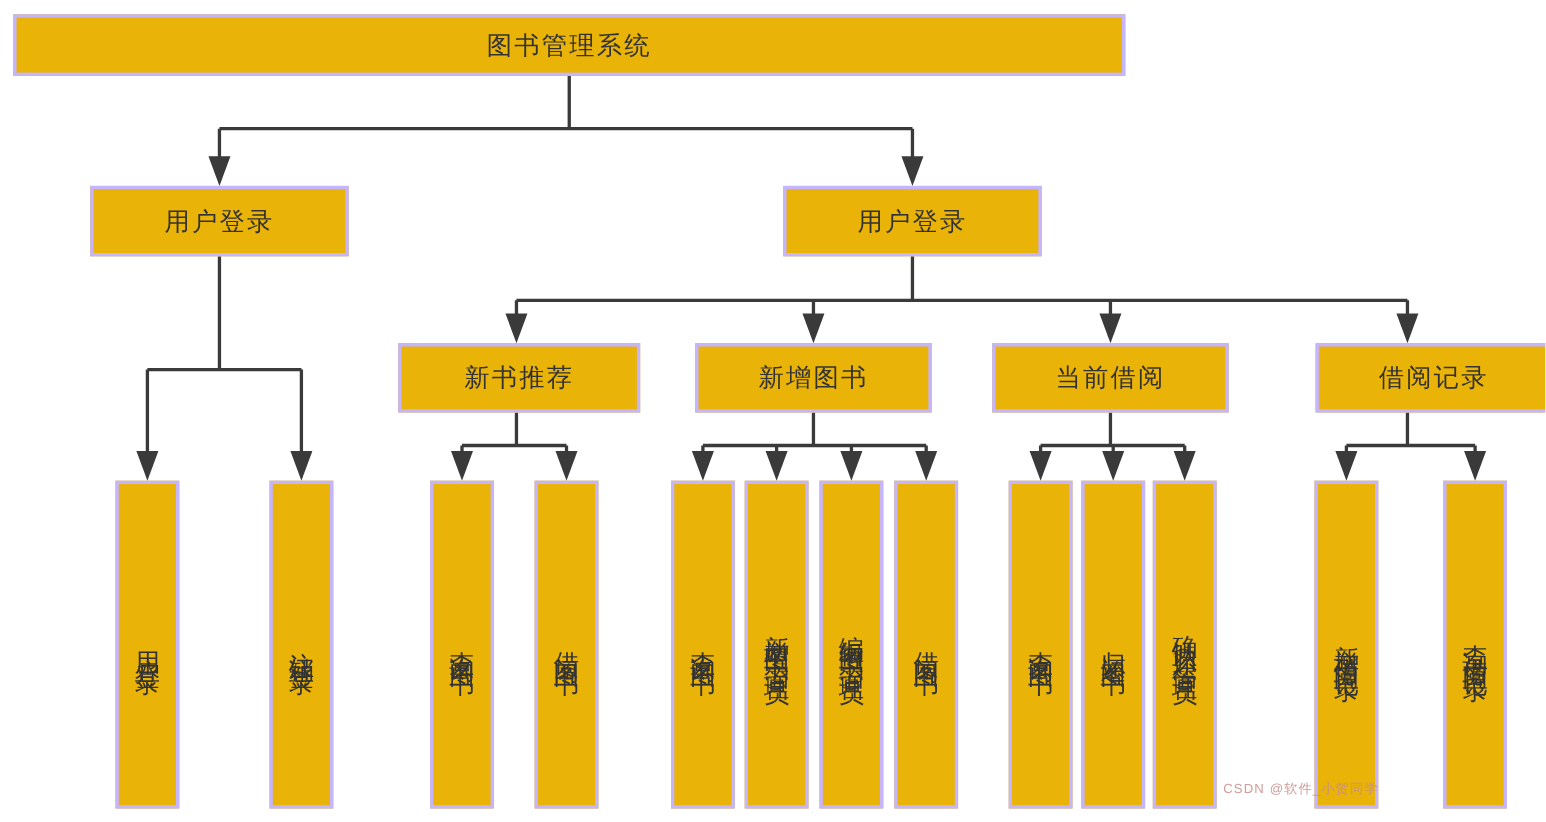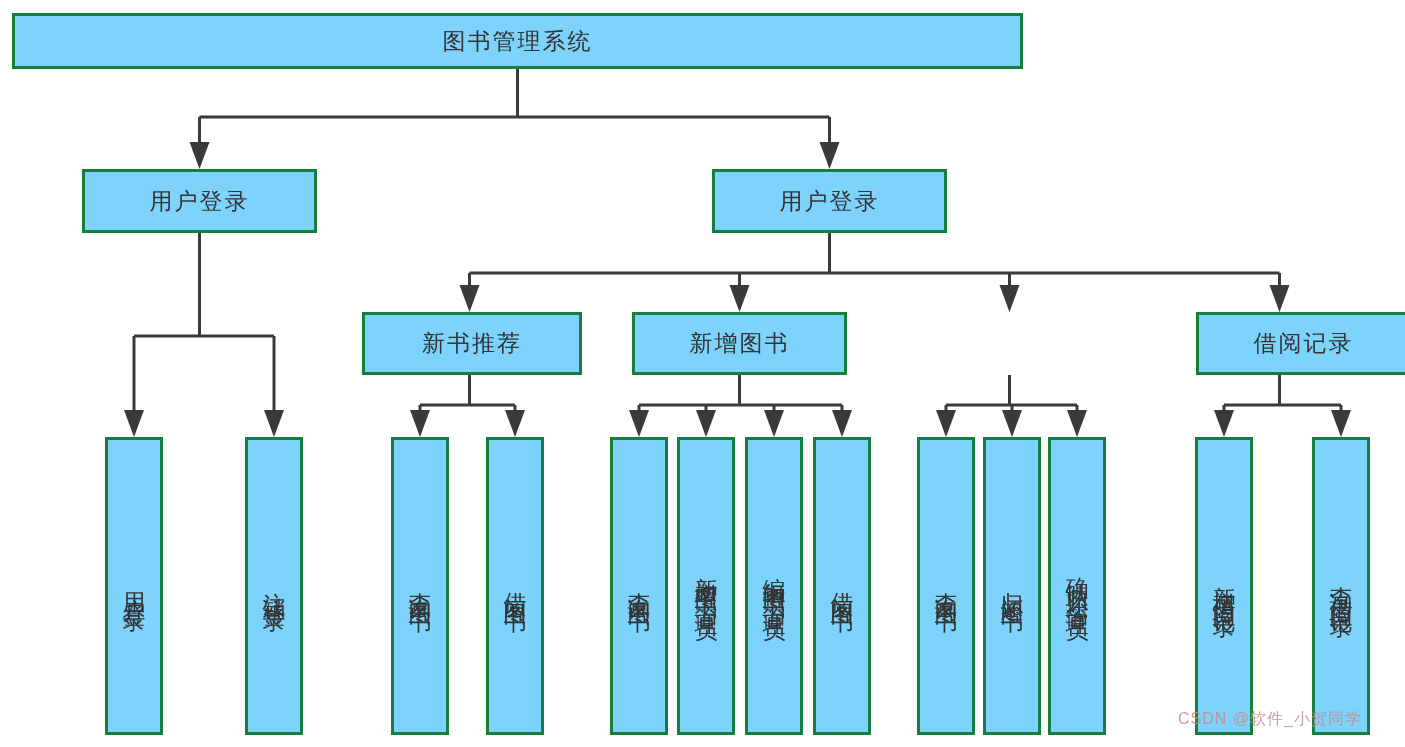--- a/index.html
+++ b/index.html
@@ -2,33 +2,33 @@
 <html><head>
 <meta charset="utf-8">
 <style>
   html,body{margin:0;padding:0;background:#ffffff;}
   .stage{
     position:relative;width:1405px;height:747px;background:#ffffff;
     font-family:"Liberation Sans",sans-serif;color:#333333;overflow:hidden;
   }
   .wires{position:absolute;left:0;top:0;width:1405px;height:747px;}
   .node{
-    position:absolute;box-sizing:border-box;background:#7dd3fc;
-    border:3px solid #15803d;display:flex;align-items:center;justify-content:center;
+    position:absolute;box-sizing:border-box;background:#eab308;
+    border:3px solid #c4b5fd;display:flex;align-items:center;justify-content:center;
     text-align:left;z-index:2;
   }
   .h-node{font-size:23px;letter-spacing:2px;white-space:nowrap;}
   .v-node{
     width:58px;height:298px;top:437px;
     writing-mode:vertical-rl;text-orientation:mixed;
     font-size:23px;letter-spacing:6px;line-height:1;
   }
   .watermark{
-    position:absolute;left:1178px;top:709px;z-index:5;
-    font-size:16px;letter-spacing:1px;white-space:nowrap;
+    position:absolute;left:1112px;top:709px;z-index:5;
+    font-size:12px;letter-spacing:1px;white-space:nowrap;
     color:rgba(197,140,138,0.85);
     text-align:center;
   }
 </style>
 </head>
 <body>
 
 <div class="stage">
 
   <svg class="wires" viewBox="0 0 1405 747" xmlns="http://www.w3.org/2000/svg" aria-hidden="true">
@@ -63,20 +63,21 @@
     </g>
   </svg>
 
   <div class="node h-node" style="left:12px;top:13px;width:1011px;height:56px;">图书管理系统</div>
 
   <div class="node h-node" style="left:82px;top:169px;width:235px;height:64px;">用户登录</div>
   <div class="node h-node" style="left:712px;top:169px;width:235px;height:64px;">用户登录</div>
 
   <div class="node h-node" style="left:362px;top:312px;width:220px;height:63px;">新书推荐</div>
   <div class="node h-node" style="left:632px;top:312px;width:215px;height:63px;">新增图书</div>
+  <div class="node h-node" style="left:902px;top:312px;width:215px;height:63px;">当前借阅</div>
   <div class="node h-node" style="left:1196px;top:312px;width:215px;height:63px;">借阅记录</div>
 
   <div class="node v-node" style="left:105px;">用户登录</div>
   <div class="node v-node" style="left:245px;">注销登录</div>
 
   <div class="node v-node" style="left:391px;">查询图书</div>
   <div class="node v-node" style="left:486px;">借阅图书</div>
 
   <div class="node v-node" style="left:610px;">查询图书</div>
   <div class="node v-node" style="left:677px;">新增图书（管理员）</div>

